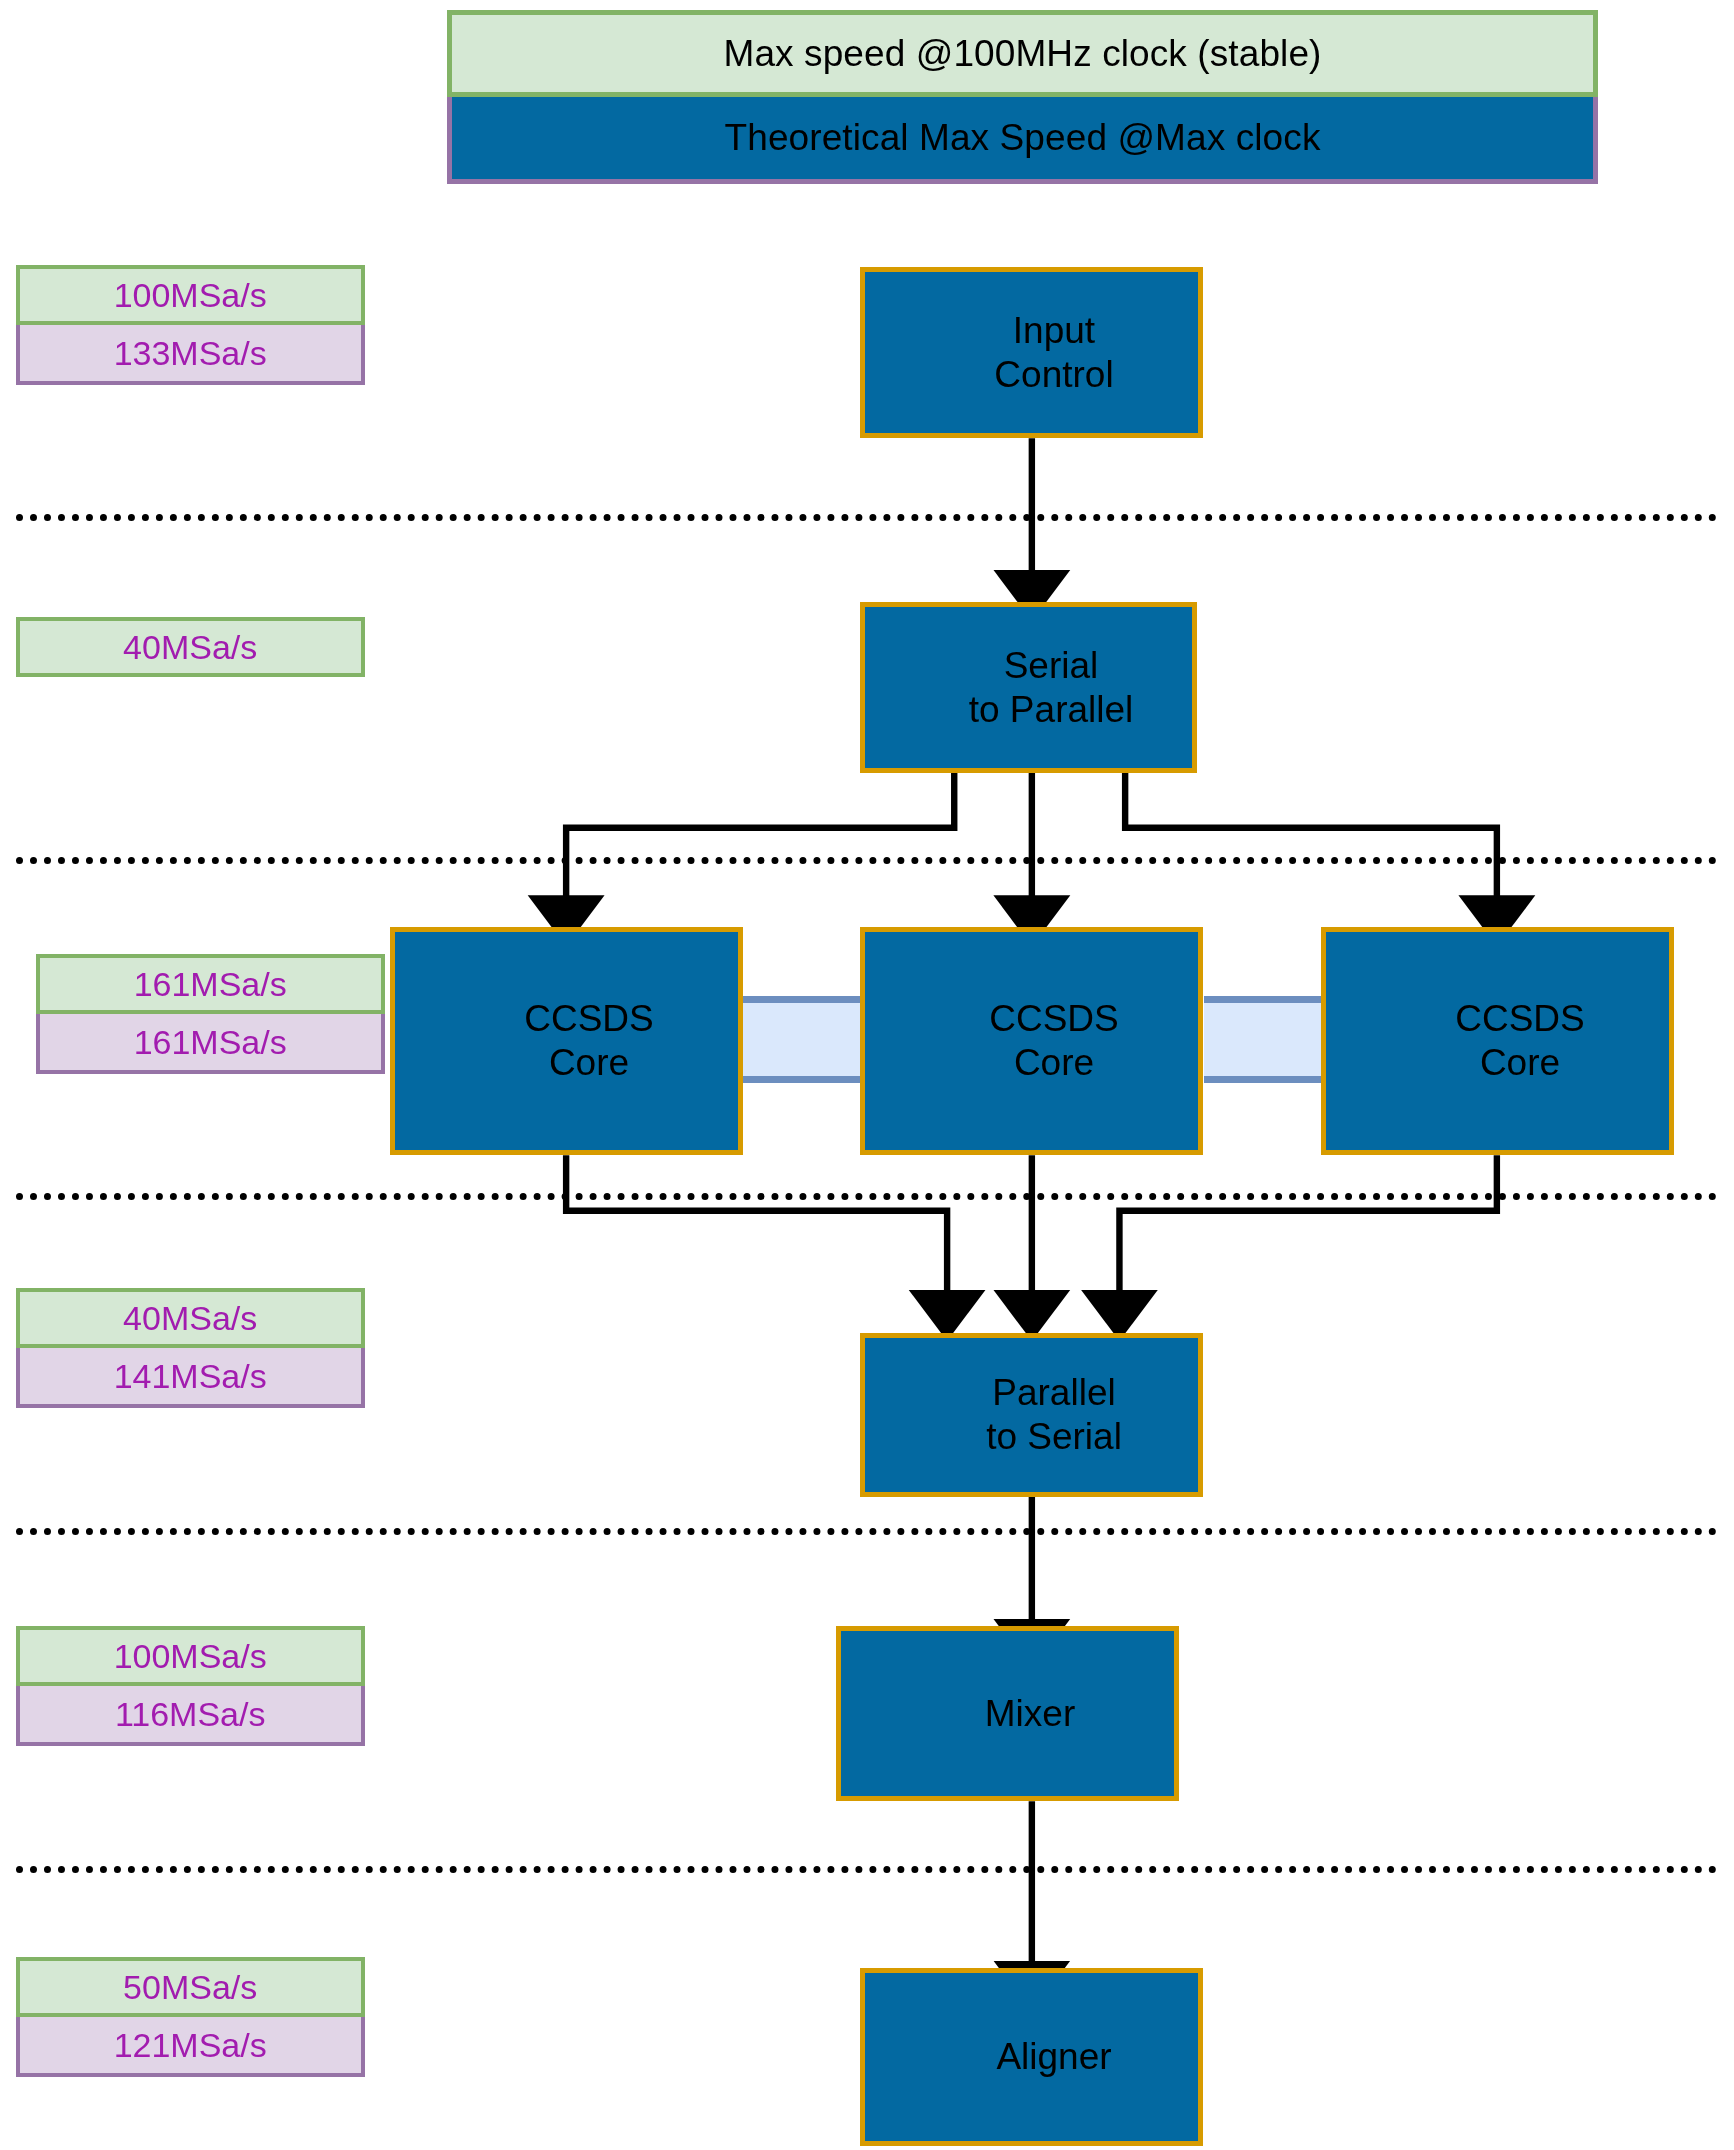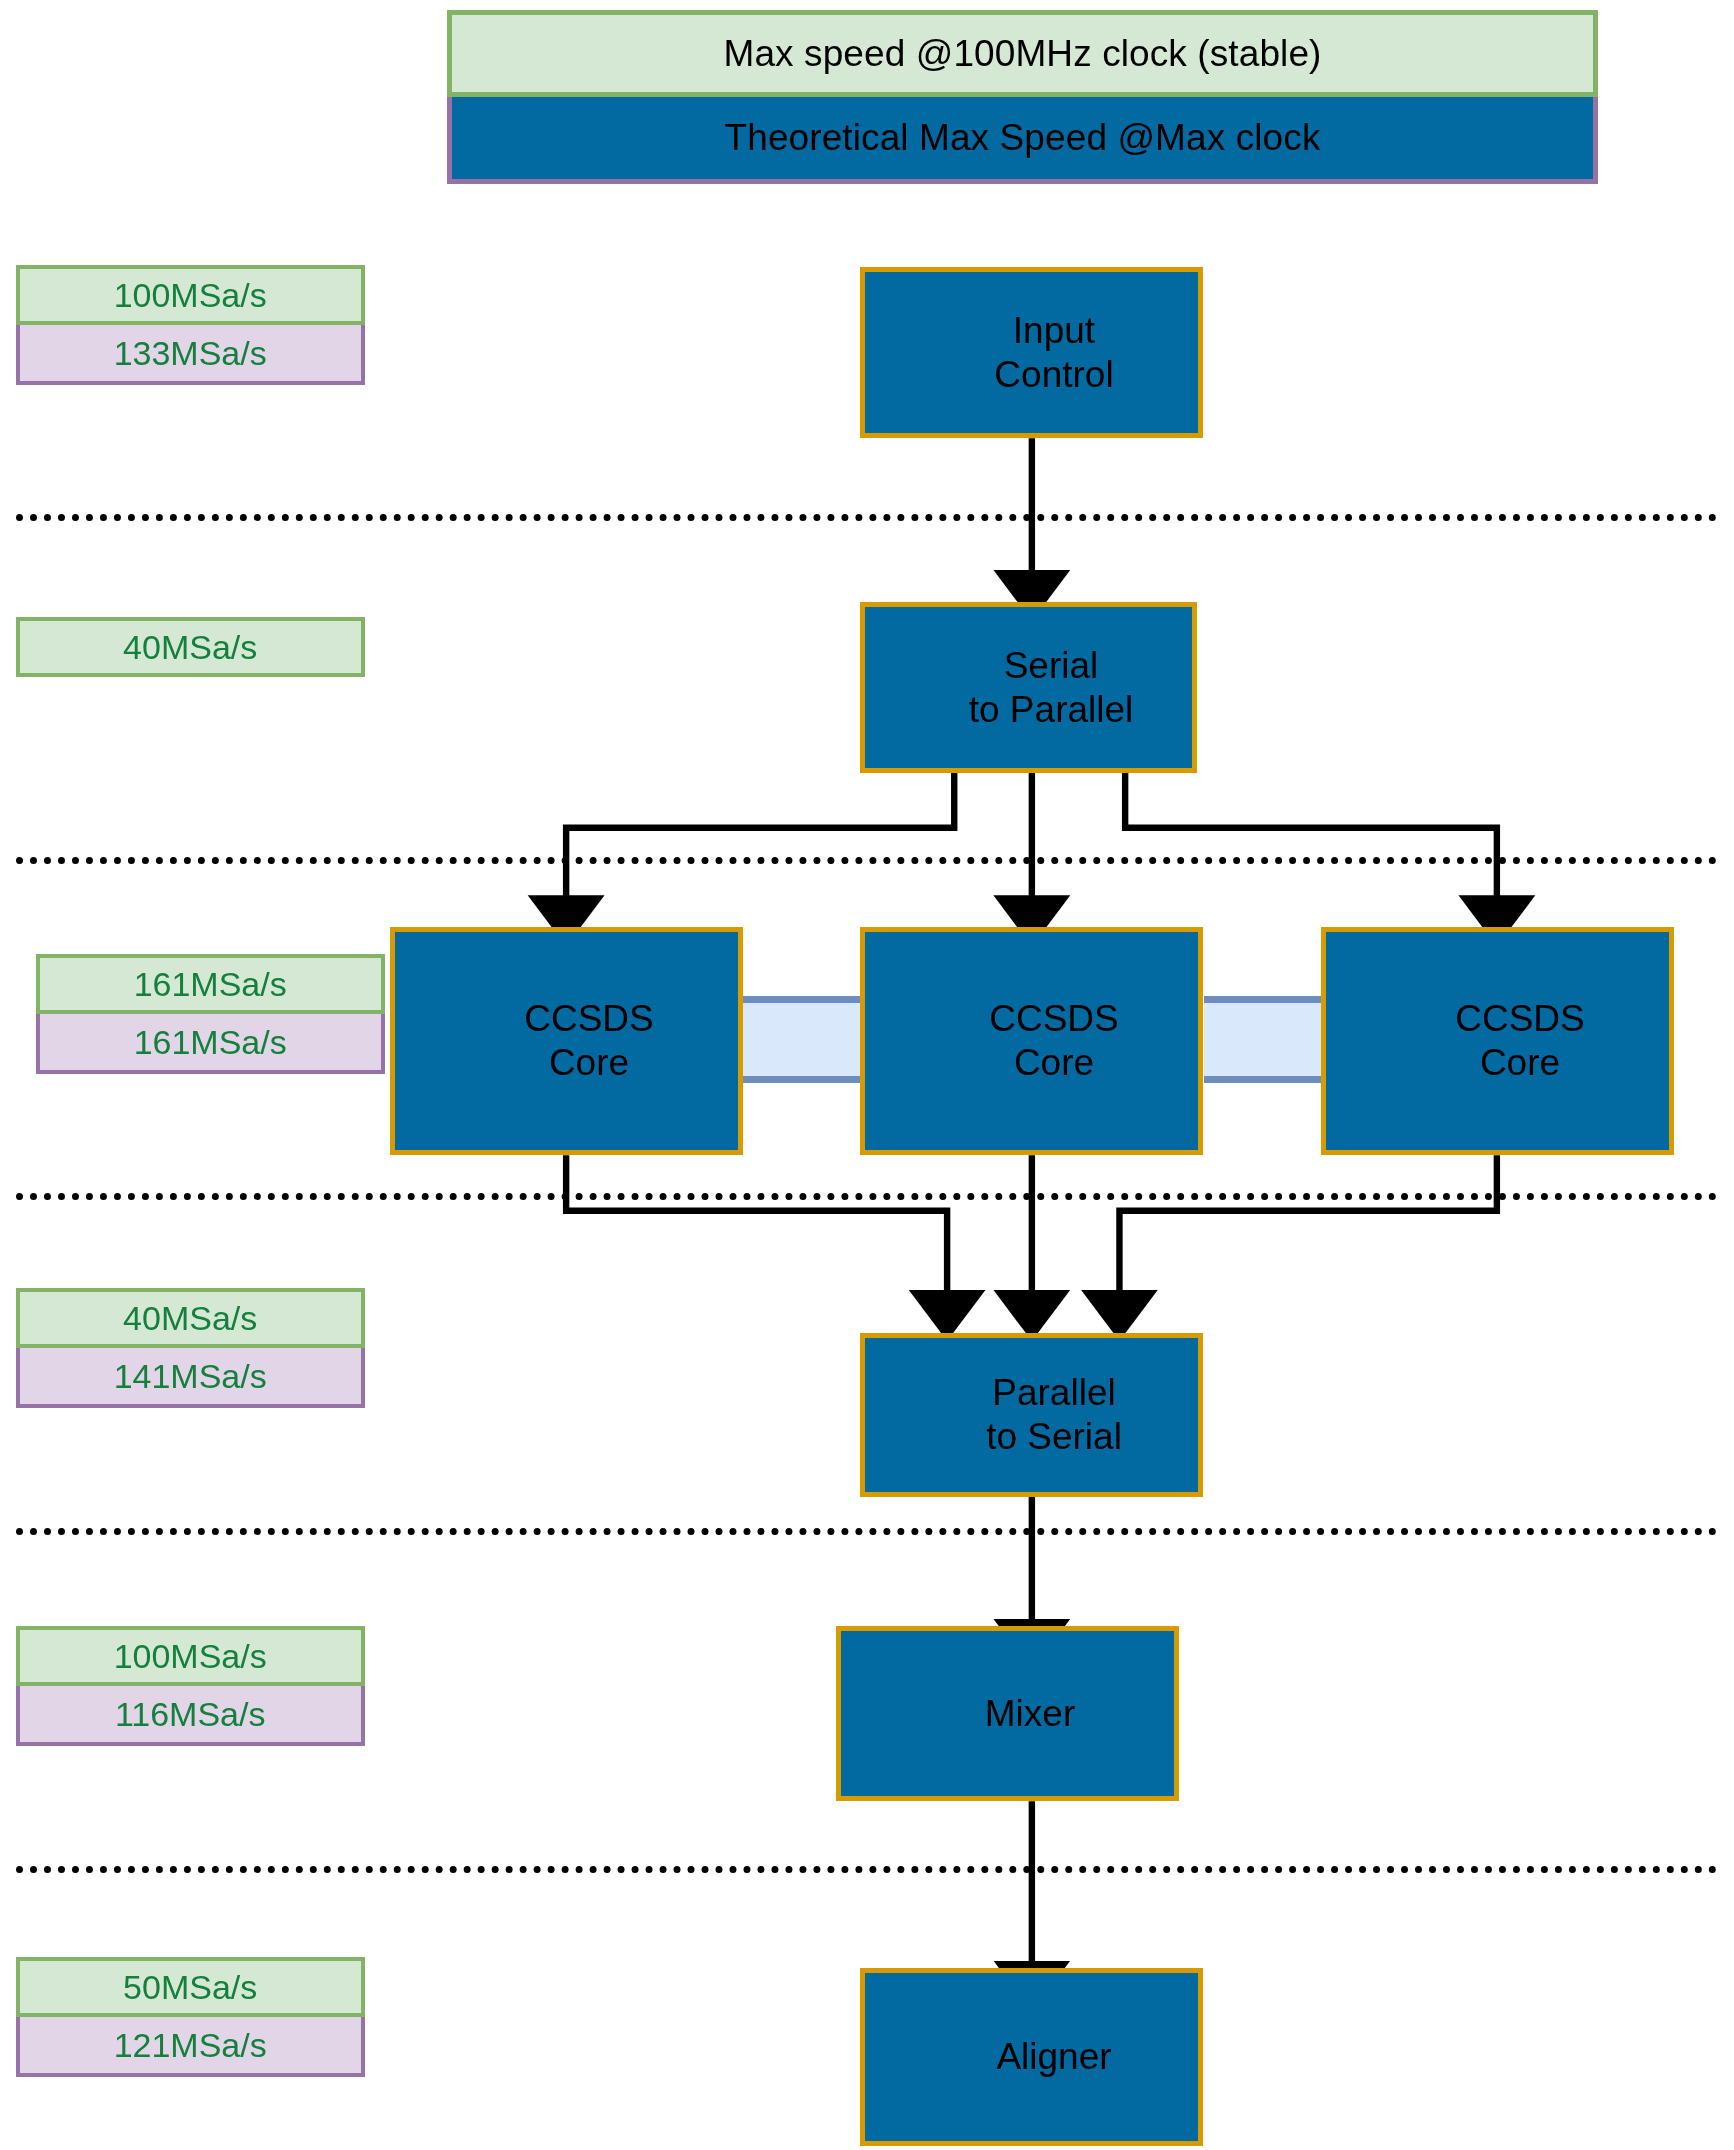--- a/index.html
+++ b/index.html
@@ -14,21 +14,21 @@
               display:flex;align-items:center;justify-content:center;
               font-size:37px;color:#000;letter-spacing:0.1px;}
   .legend-green{background:#d5e8d4;border:5.7px solid #82b366;}
   .legend-purple{background:#0369a1;border:5.7px solid #9673a6;border-top:none;
                  height:87px;}
 
   
   .speed{position:absolute;left:15.7px;width:349px;}
   .speed-row{box-sizing:border-box;width:100%;height:60px;
              display:flex;align-items:center;justify-content:center;
-             font-size:34px;color:#15803d;}
+             font-size:34px;color:#a21caf;}
   .speed-green{background:#d5e8d4;border:4.3px solid #82b366;}
   .speed-purple{background:#e1d5e7;border:4.3px solid #9673a6;border-top:none;}
 
   
   .box{position:absolute;box-sizing:border-box;
        background:#0369a1;border:5.7px solid #d79b00;
        display:flex;align-items:center;justify-content:center;
        text-align:center;font-size:37px;line-height:1.18;color:#000;
        white-space:pre-line;padding-left:45px;}
 

